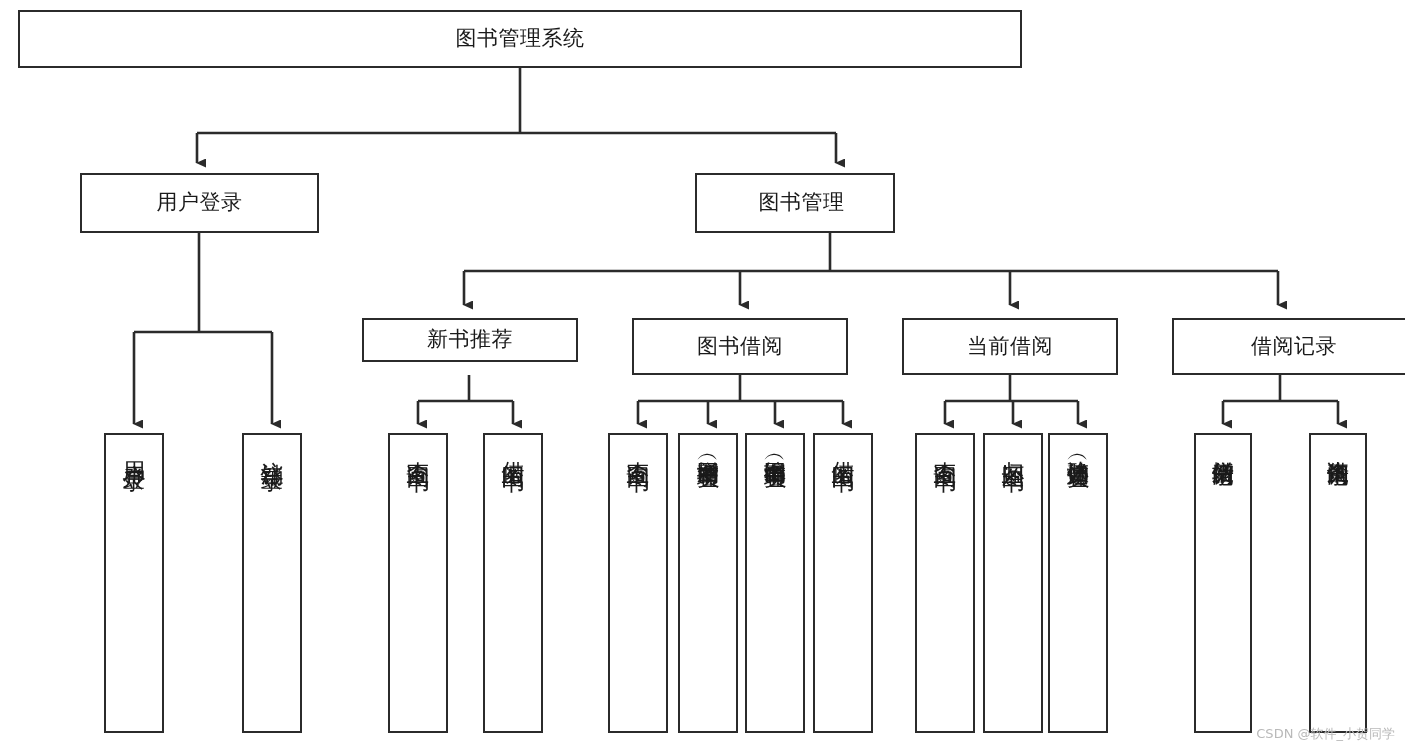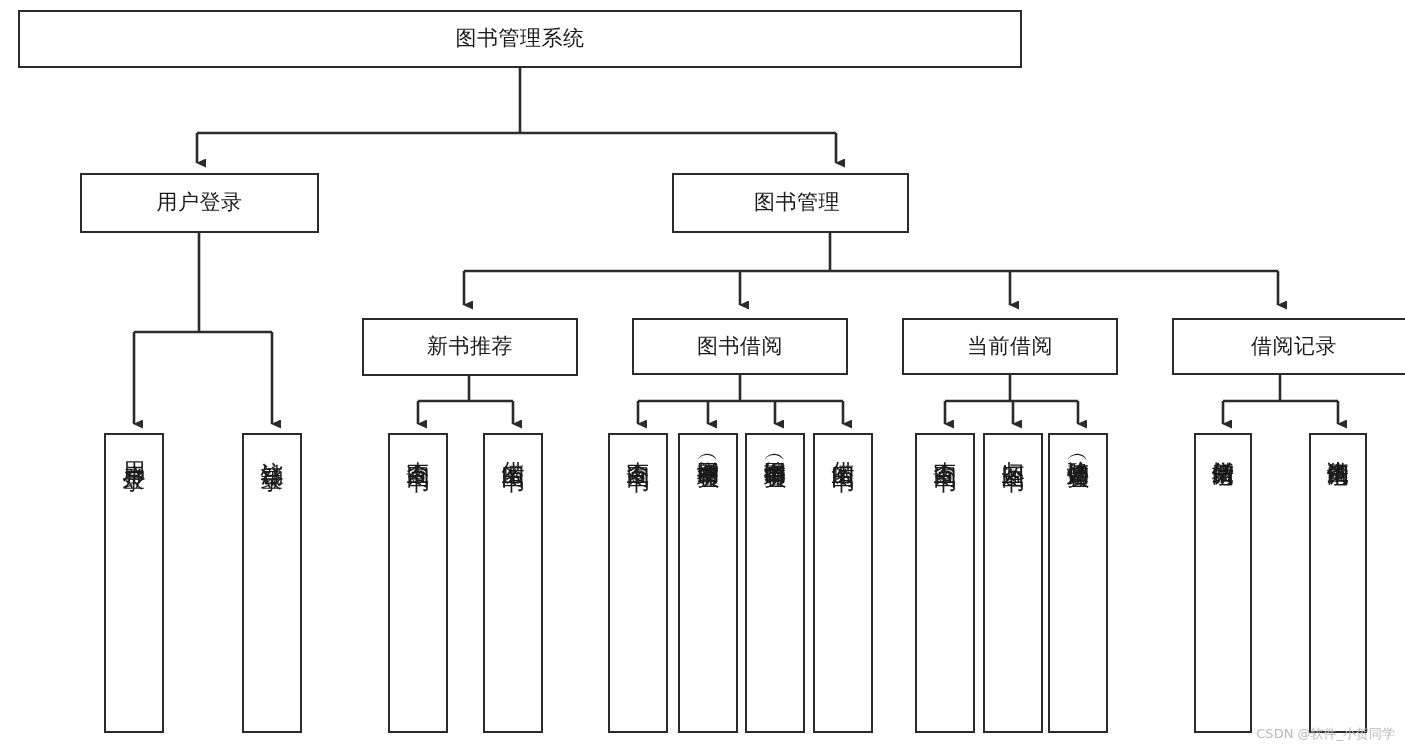--- a/index.html
+++ b/index.html
@@ -130,25 +130,25 @@
     </g>
   </svg>
 
   <div class="node horiz" style="left:18px; top:10px; width:1004px; height:58px;">
     <span class="label">图书管理系统</span>
   </div>
 
   <div class="node horiz" style="left:80px; top:173px; width:239px; height:60px;">
     <span class="label">用户登录</span>
   </div>
-  <div class="node horiz" style="left:672px; top:173px; width:237px; height:60px;padding-left:13px;">
+  <div class="node horiz" style="left:695px; top:173px; width:200px; height:60px;padding-left:13px;">
     <span class="label">图书管理</span>
   </div>
 
-  <div class="node horiz" style="left:362px; top:318px; width:216px; height:58px;">
+  <div class="node horiz" style="left:362px; top:318px; width:216px; height:44px;">
     <span class="label">新书推荐</span>
   </div>
   <div class="node horiz" style="left:632px; top:318px; width:216px; height:57px;">
     <span class="label">图书借阅</span>
   </div>
   <div class="node horiz" style="left:902px; top:318px; width:216px; height:57px;">
     <span class="label">当前借阅</span>
   </div>
   <div class="node horiz" style="left:1172px; top:318px; width:244px; height:57px;">
     <span class="label">借阅记录</span>

